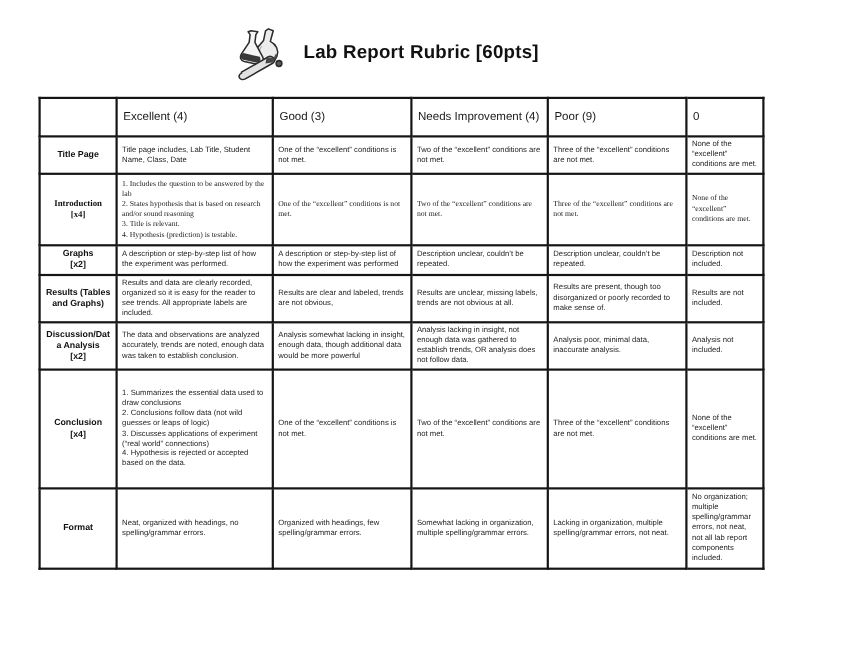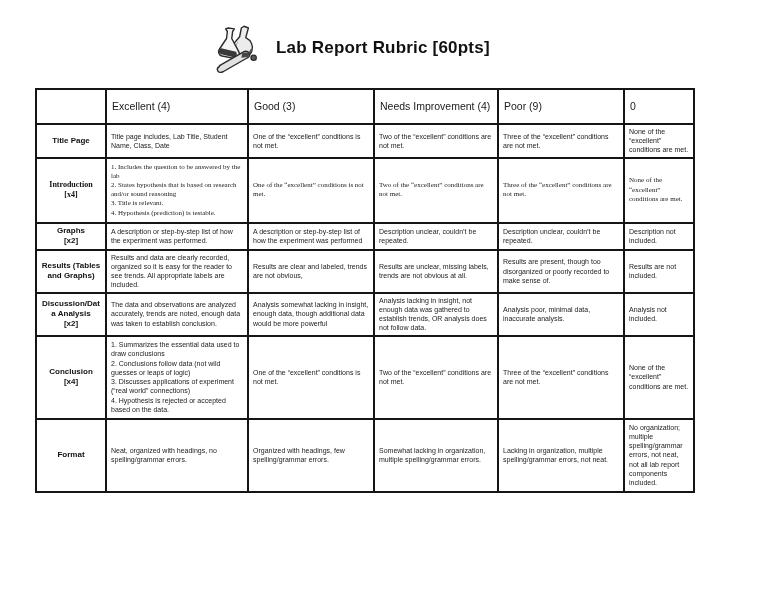--- a/index.html
+++ b/index.html
@@ -30,21 +30,21 @@
   tbody td.cell {
     font-size:7px; line-height:1.32; padding:2px 4px;
     white-space:pre-line; color:#222; overflow-wrap:break-word;
   }
   thead tr          { height:35px; }
   tbody tr:nth-child(1) { height:33px; }
   tbody tr:nth-child(2) { height:65px;font-family:Liberation Serif, serif; }
   tbody tr:nth-child(3) { height:27px; }
   tbody tr:nth-child(4) { height:40px; }
   tbody tr:nth-child(5) { height:31px; }
-  tbody tr:nth-child(6) { height:83px; }
+  tbody tr:nth-child(6) { height:108px; }
   tbody tr:nth-child(7) { height:73px;border-radius:20px; }
 </style>
 </head>
 <body>
 
 <div class="canvas">
 
   <div class="title-block">
     <span class="flask-icon">
       <svg viewBox="0 0 64 64" width="56" height="60" aria-hidden="true">

